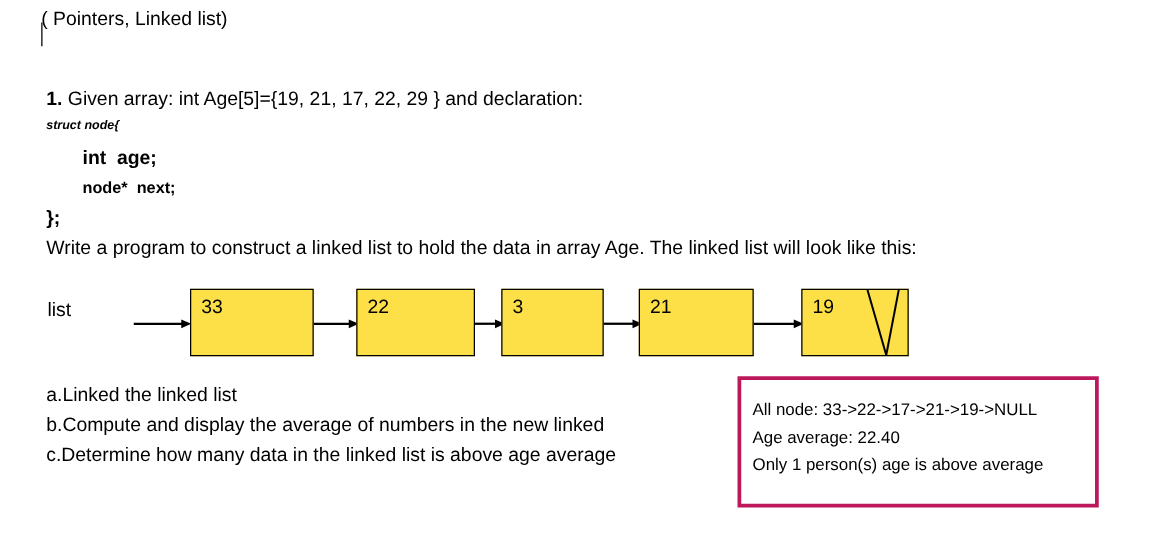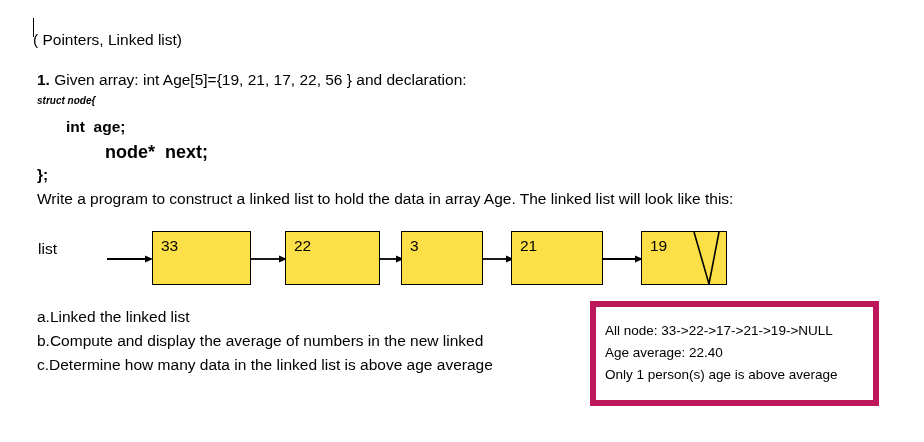--- a/index.html
+++ b/index.html
@@ -22,21 +22,21 @@
   }
 
   
   .txt {
     position: absolute;
     white-space: pre;
     line-height: 1.0;
     color: #000;
   }
   .t-title {
-    left: 33px; top: 32px;
+    left: 33px; top: 8px;
     font-size: 15.5px;
   }
   .caret {
     position: absolute;
     left: 33px; top: 18px;
     width: 1px; height: 19px;
     background: #000;
   }
 
   .t-q1 {
@@ -51,23 +51,22 @@
     font-weight: bold;
     font-style: italic;
   }
   .t-int {
     left: 66px; top: 119px;
     font-size: 15.5px;
     font-weight: bold;
   }
   .t-nodep {
     left: 66px; top: 143px;
-    font-size: 18px;
-    font-weight: bold;
-    margin-left: 39px;
+    font-size: 13px;
+    font-weight: bold;
   }
   .t-close {
     left: 37px; top: 167px;
     font-size: 15.5px;
     font-weight: bold;
   }
   .t-write {
     left: 37px; top: 191px;
     font-size: 15.5px;
   }
@@ -126,41 +125,41 @@
     font-size: 15.5px;
     line-height: 24px;
   }
   .tasks div { white-space: pre; }
 
   
   .sample-box {
     position: absolute;
     left: 590px; top: 301px;
     width: 289px; height: 105px;
-    border: 6px solid #be185d;
+    border: 3px solid #be185d;
     box-sizing: border-box;
     background: #fff;
   }
   .sample-box-inner {
     position: absolute;
     left: 9px; top: 13px;
     font-size: 13.5px;
     line-height: 22px;
   }
   .sample-box-inner div { white-space: pre; }
 </style>
 </head>
 <body>
 
 <div class="page">
 
   <div class="caret"></div>
   <div class="txt t-title">( Pointers, Linked list)</div>
 
-  <div class="txt t-q1"><b>1.</b><span> Given array: int Age[5]={19, 21, 17, 22, 56 } and declaration:</span></div>
+  <div class="txt t-q1"><b>1.</b><span> Given array: int Age[5]={19, 21, 17, 22, 29 } and declaration:</span></div>
 
   <div class="txt t-struct">struct node{</div>
   <div class="txt t-int">int  age;</div>
   <div class="txt t-nodep">node*  next;</div>
   <div class="txt t-close">};</div>
 
   <div class="txt t-write">Write a program to construct a linked list to hold the data in array Age. The linked list will look like this:</div>
 
   <div class="diagram">
 

